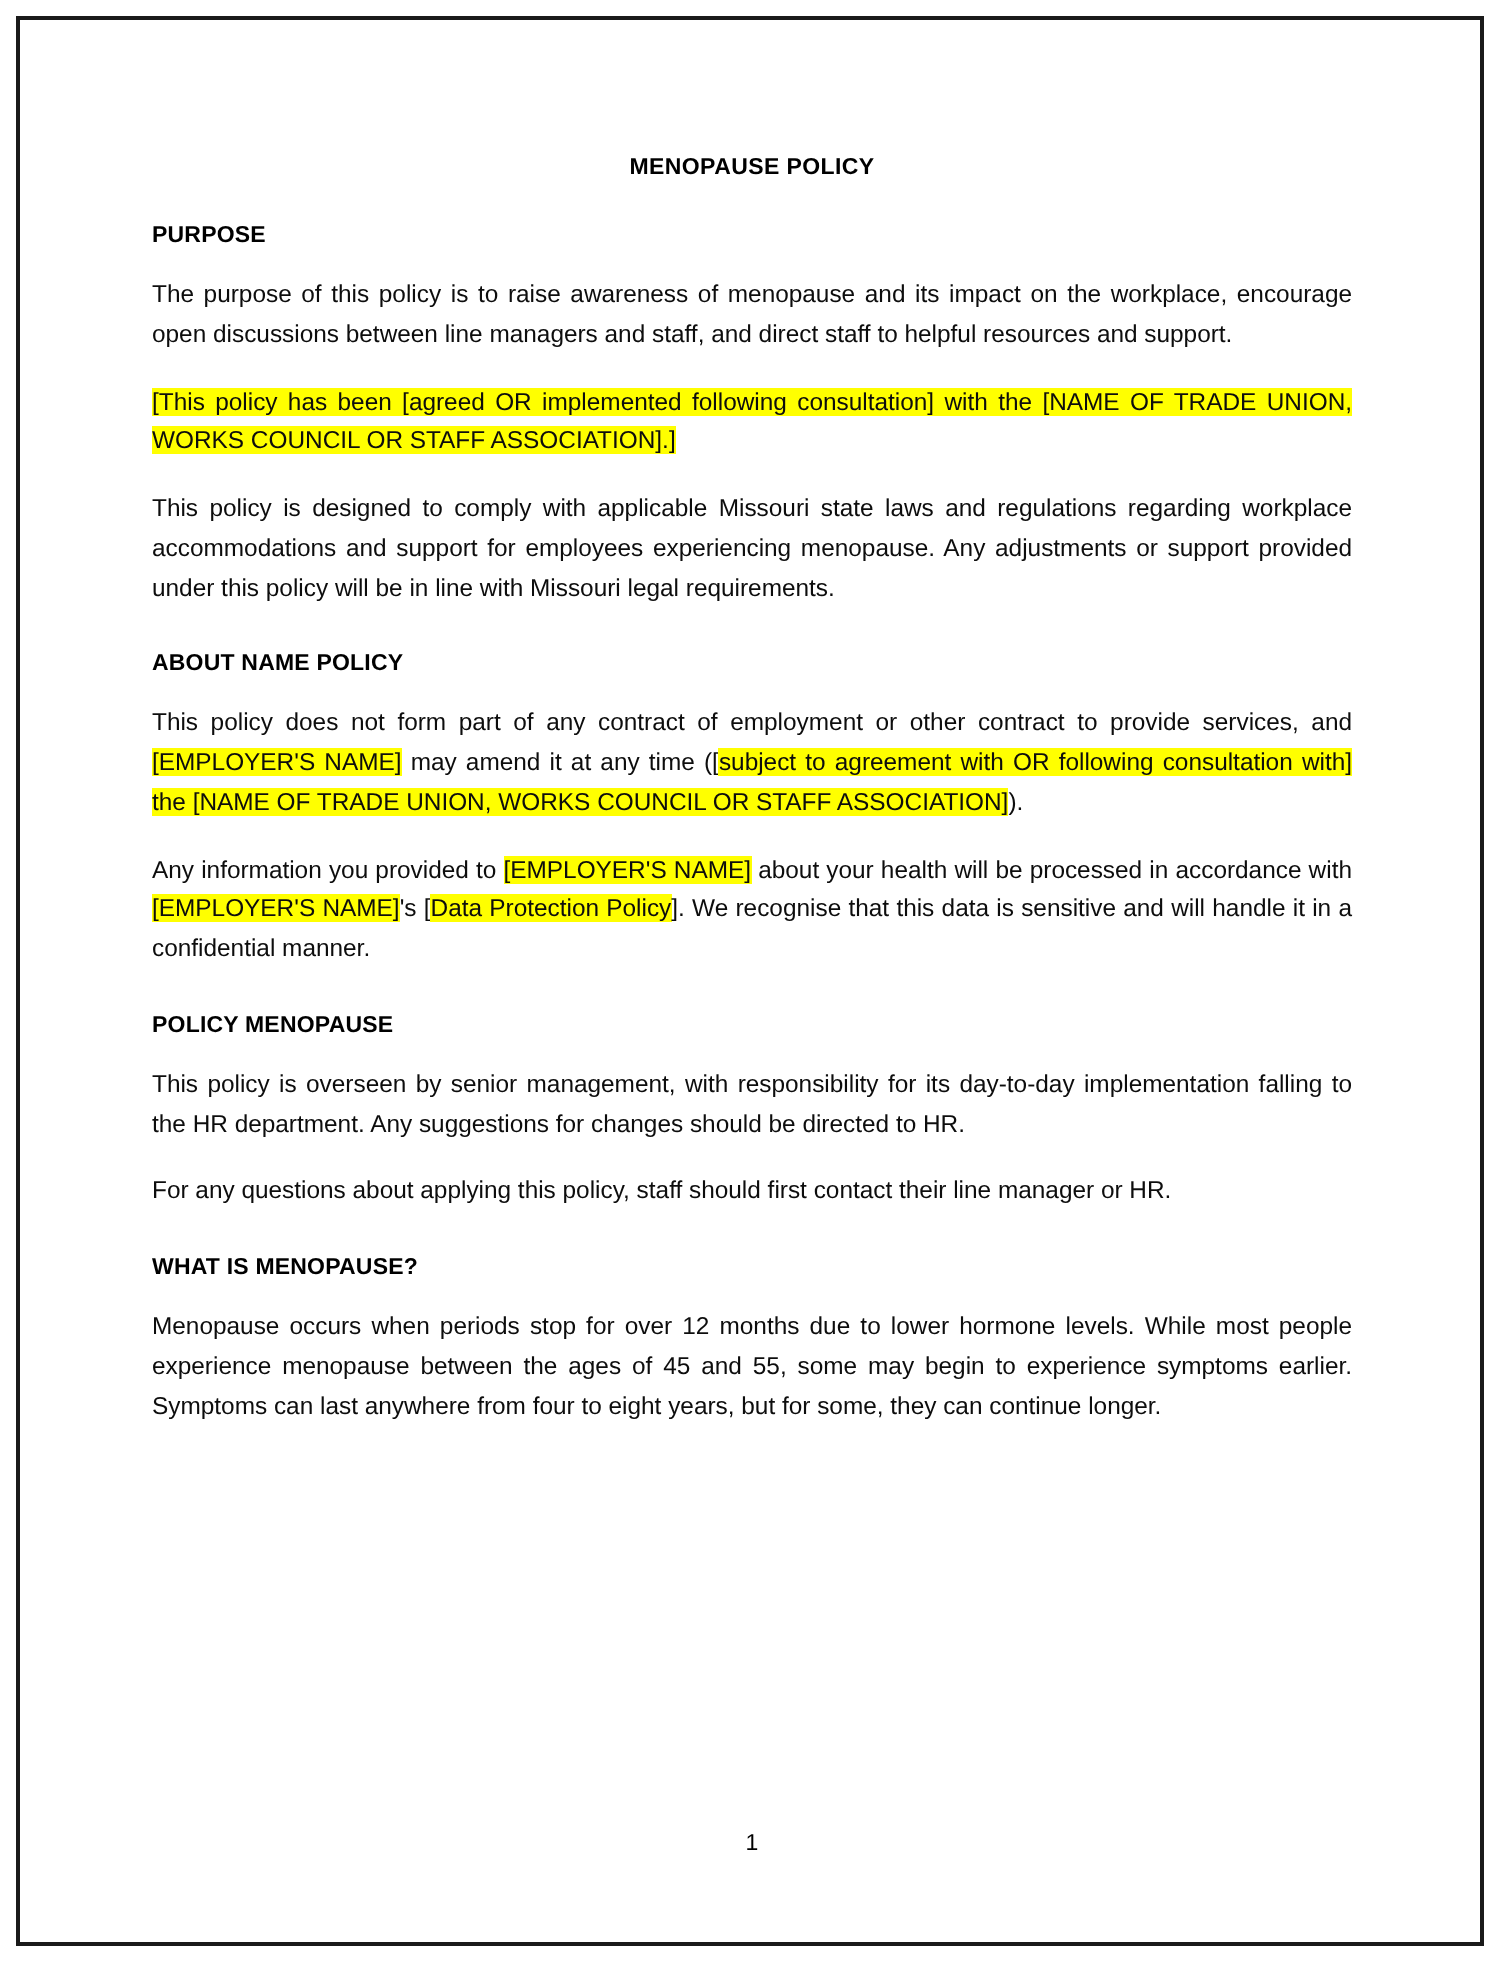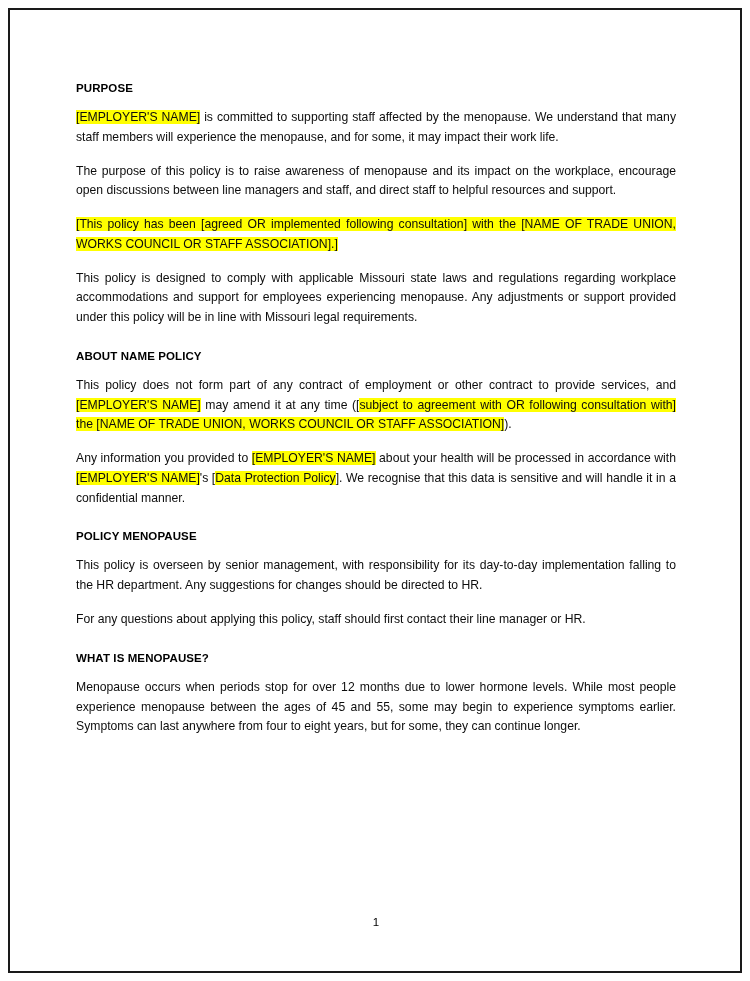--- a/index.html
+++ b/index.html
@@ -74,23 +74,23 @@
     text-align: center;
   }
 </style>
 </head>
 <body>
 
 <div class="page">
   <div class="page-border"></div>
 
   <div class="content">
+    <div class="doc-title">MENOPAUSE POLICY</div>
     <div id="sections-root">
         <div class="section-heading">PURPOSE</div>
-        <p class="para"><span class="hl">[EMPLOYER'S NAME]</span><span> is committed to supporting staff affected by the menopause. We understand that many staff members will experience the menopause, and for some, it may impact their work life.</span></p>
         <p class="para"><span>The purpose of this policy is to raise awareness of menopause and its impact on the workplace, encourage open discussions between line managers and staff, and direct staff to helpful resources and support.</span></p>
         <p class="para"><span class="hl">[This policy has been [agreed OR implemented following consultation] with the [NAME OF TRADE UNION, WORKS COUNCIL OR STAFF ASSOCIATION].]</span></p>
         <p class="para"><span>This policy is designed to comply with applicable Missouri state laws and regulations regarding workplace accommodations and support for employees experiencing menopause. Any adjustments or support provided under this policy will be in line with Missouri legal requirements.</span></p>
         <div class="section-heading">ABOUT NAME POLICY</div>
         <p class="para"><span>This policy does not form part of any contract of employment or other contract to provide services, and </span><span class="hl">[EMPLOYER'S NAME]</span><span> may amend it at any time ([</span><span class="hl">subject to agreement with OR following consultation with]</span><span class="hl"> the [NAME OF TRADE UNION, WORKS COUNCIL OR STAFF ASSOCIATION]</span><span>).</span></p>
         <p class="para"><span>Any information you provided to </span><span class="hl">[EMPLOYER'S NAME]</span><span> about your health will be processed in accordance with </span><span class="hl">[EMPLOYER'S NAME]</span><span>'s [</span><span class="hl">Data Protection Policy</span><span>]. We recognise that this data is sensitive and will handle it in a confidential manner.</span></p>
         <div class="section-heading">POLICY MENOPAUSE</div>
         <p class="para"><span>This policy is overseen by senior management, with responsibility for its day-to-day implementation falling to the HR department. Any suggestions for changes should be directed to HR.</span></p>
         <p class="para"><span>For any questions about applying this policy, staff should first contact their line manager or HR.</span></p>
         <div class="section-heading">WHAT IS MENOPAUSE?</div>

